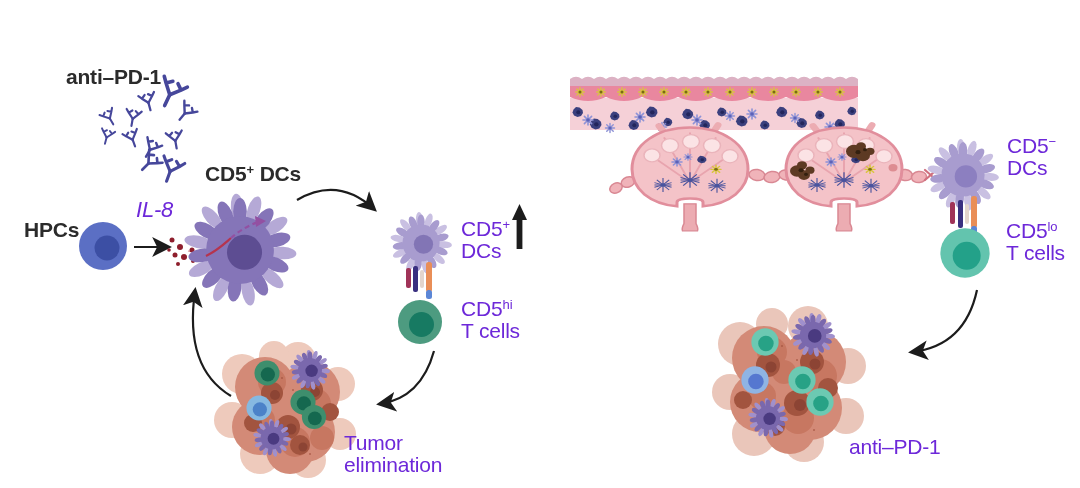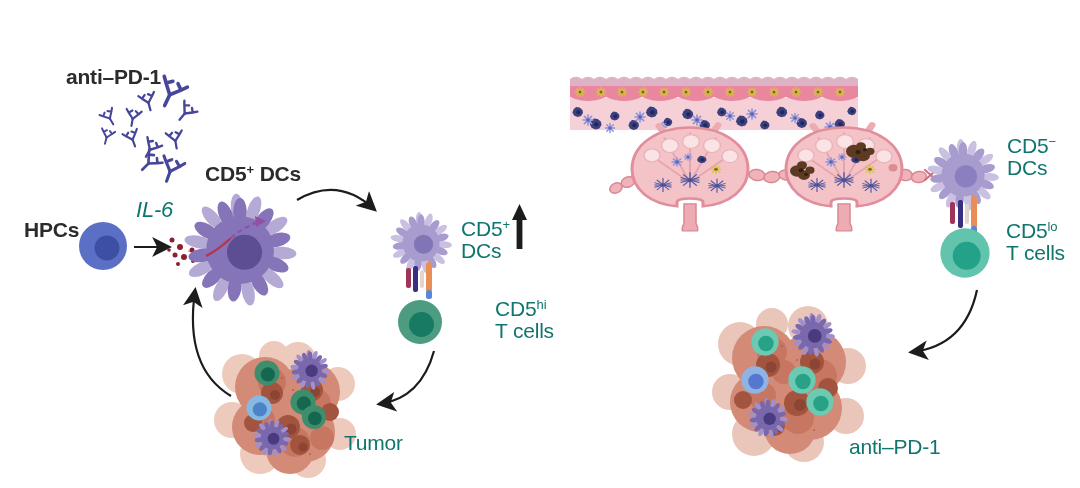--- a/index.html
+++ b/index.html
@@ -1,19 +1,19 @@
 <!DOCTYPE html>
 <html><head>
 <meta charset="utf-8">
 <style>
   html,body{margin:0;padding:0;background:#fff;}
   .stage{position:relative;width:1080px;height:488px;background:#ffffff;overflow:hidden;
          font-family:"Liberation Sans",sans-serif;}
   .stage svg.scene{position:absolute;left:0;top:0;}
-  .lbl{position:absolute;font-size:21px;line-height:1.06;color:#0f766e;letter-spacing:-0.2px;white-space:nowrap;}
+  .lbl{position:absolute;font-size:21px;line-height:1.06;color:#6d28d9;letter-spacing:-0.2px;white-space:nowrap;}
   .lbl.b{font-weight:700;color:#2b2b2b;}
   .lbl.i{font-style:italic;font-size:22px;}
   .lbl sup{font-size:13px;line-height:0;vertical-align:7px;letter-spacing:0;}
 </style>
 </head>
 <body>
 
 <div class="stage">
 
 <svg class="scene" width="1080" height="488" viewBox="0 0 1080 488">
@@ -377,39 +377,40 @@
 
   <div class="lbl b" style="left:66px;top:66px;">
     <span>anti–PD-1</span>
   </div>
 
   <div class="lbl b" style="left:24px;top:219px;text-align:right;">
     <span>HPCs</span>
   </div>
 
   <div class="lbl i" style="left:136px;top:198px;">
-    <span>IL-6</span>
+    <span>IL-8</span>
   </div>
 
   <div class="lbl b" style="left:205px;top:163px;">
     <span>CD5</span><sup>+</sup><span> DCs</span>
   </div>
 
   <div class="lbl" style="left:461px;top:218px;">
     <span>CD5</span><sup>+</sup><br>
     <span>DCs</span>
   </div>
 
-  <div class="lbl" style="left:461px;top:298px;margin-left:34px;">
+  <div class="lbl" style="left:461px;top:298px;">
     <span>CD5</span><sup>hi</sup><br>
     <span>T cells</span>
   </div>
 
   <div class="lbl" style="left:344px;top:432px;">
     <span>Tumor</span><br>
+    <span>elimination</span>
   </div>
 
   <div class="lbl" style="left:1007px;top:135px;">
     <span>CD5</span><sup>−</sup><br>
     <span>DCs</span>
   </div>
 
   <div class="lbl" style="left:1006px;top:220px;">
     <span>CD5</span><sup>lo</sup><br>
     <span>T cells</span>

